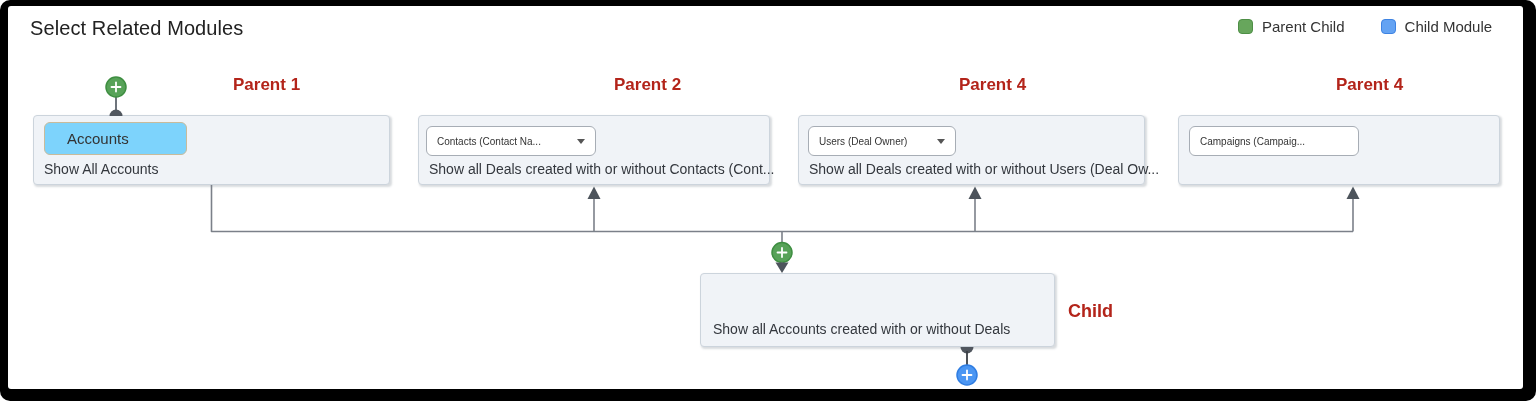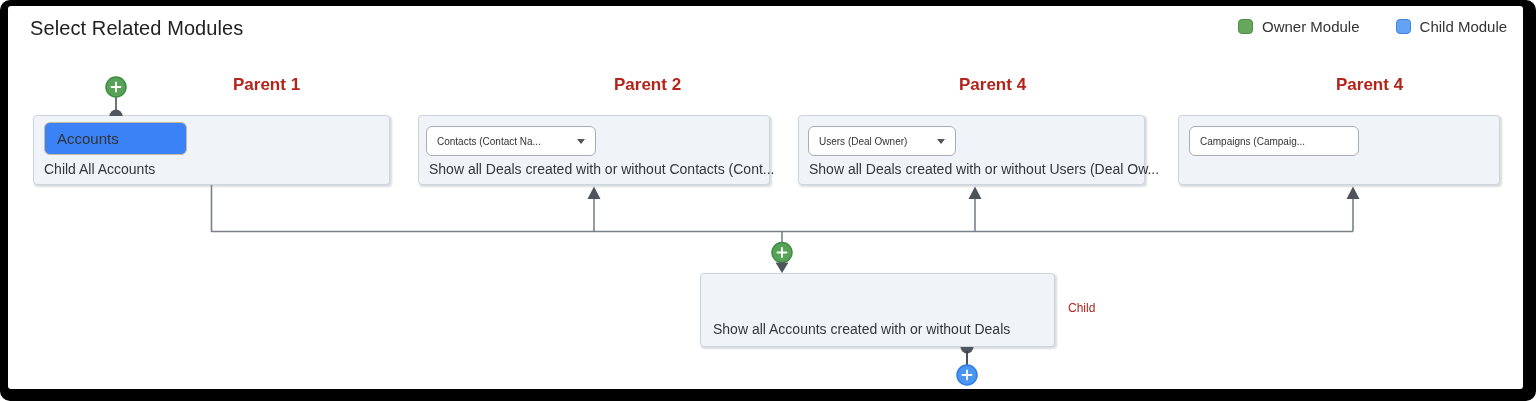--- a/index.html
+++ b/index.html
@@ -9,32 +9,32 @@
   .title{position:absolute;left:30px;top:17px;font-size:20px;color:#222;letter-spacing:.1px;}
 
   .legend{position:absolute;left:1238px;top:18px;display:flex;gap:36px;align-items:center;}
   .legend-item{display:flex;align-items:center;gap:9px;font-size:15px;color:#333;}
   .chip{width:15px;height:15px;border-radius:4px;box-sizing:border-box;}
   .chip-parent{background:#67a65c;border:1px solid #4e8f46;}
   .chip-child{background:#64a3f3;border:1px solid #3e83e2;}
 
   .plabel{position:absolute;top:75px;font-size:17px;font-weight:bold;color:#b3241a;}
   #pl1{left:233px}#pl2{left:614px}#pl3{left:959px}#pl4{left:1336px}
-  .child-label{position:absolute;left:1068px;top:301px;font-size:12px;font-weight:normal;color:#b3241a;}
+  .child-label{position:absolute;left:1068px;top:301px;font-size:18px;font-weight:bold;color:#b3241a;}
 
   .module-box{position:absolute;top:115px;height:70px;box-sizing:border-box;background:#f0f3f7;
     border:1px solid #ccd4dc;border-radius:4px;box-shadow:1.5px 1.5px 2px rgba(130,140,150,.3);}
   #box-p1{left:33px;width:357px}
   #box-p2{left:418px;width:352px}
   #box-p3{left:798px;width:347px}
   #box-p4{left:1178px;width:322px}
   #box-child{left:700px;top:273px;width:355px;height:74px}
 
   .primary-field{position:absolute;left:10px;top:6px;width:143px;height:33px;box-sizing:border-box;
-    line-height:31px;padding-left:12px;background:#3b82f6;border:1px solid #c8bb9b;border-radius:6px;
+    line-height:31px;padding-left:22px;background:#7dd3fc;border:1px solid #c8bb9b;border-radius:6px;
     font-size:15px;color:#333;}
   .dropdown{position:absolute;top:10px;height:30px;box-sizing:border-box;display:flex;align-items:center;
     justify-content:space-between;padding:0 10px;background:#fff;border:1px solid #a7adb5;border-radius:6px;
     font-size:10px;color:#333;cursor:pointer;white-space:nowrap;overflow:hidden;}
   #dd-p2{left:7px;width:170px}
   #dd-p3{left:9px;width:148px}
   #dd-p4{left:10px;width:170px}
   #dd-child{left:11px;top:14px;width:142px}
   .caret{flex:0 0 auto;width:0;height:0;border-left:4.5px solid transparent;border-right:4.5px solid transparent;
     border-top:5.5px solid #555;margin-left:8px;}
@@ -49,37 +49,37 @@
 <body>
 
 <div class="frame" data-interactable="false">
   <div class="panel" data-interactable="false"></div>
 
   <div class="title" data-interactable="false">Select Related Modules</div>
 
   <div class="legend" data-interactable="false">
     <div class="legend-item" data-interactable="false">
       <span class="chip chip-parent" data-interactable="false"></span>
-      <span data-interactable="false">Owner Module</span>
+      <span data-interactable="false">Parent Child</span>
     </div>
     <div class="legend-item" data-interactable="false">
       <span class="chip chip-child" data-interactable="false"></span>
       <span data-interactable="false">Child Module</span>
     </div>
   </div>
 
   <span class="plabel" id="pl1" data-interactable="false">Parent 1</span>
   <span class="plabel" id="pl2" data-interactable="false">Parent 2</span>
   <span class="plabel" id="pl3" data-interactable="false">Parent 4</span>
   <span class="plabel" id="pl4" data-interactable="false">Parent 4</span>
   <span class="child-label" data-interactable="false">Child</span>
 
   <div class="module-box" id="box-p1" data-interactable="false">
     <div class="primary-field" data-interactable="false">Accounts</div>
-    <div class="desc" data-interactable="false">Child All Accounts</div>
+    <div class="desc" data-interactable="false">Show All Accounts</div>
   </div>
 
   <div class="module-box" id="box-p2" data-interactable="false">
     <div class="dropdown" id="dd-p2" data-interactable="true">
       <span data-interactable="false">Contacts (Contact Na...</span>
       <span class="caret" data-interactable="false"></span>
     </div>
     <div class="desc" data-interactable="false">Show all Deals created with or without Contacts (Cont...</div>
   </div>
 

